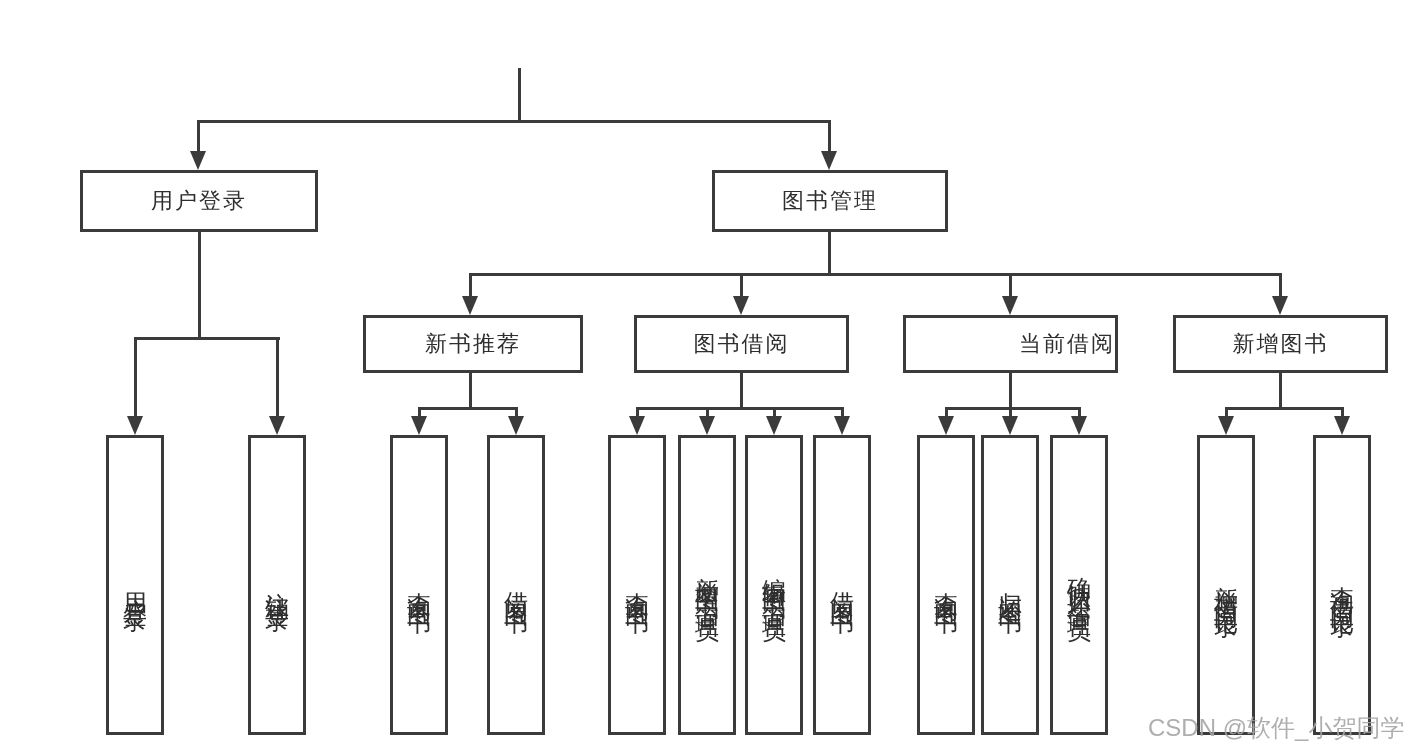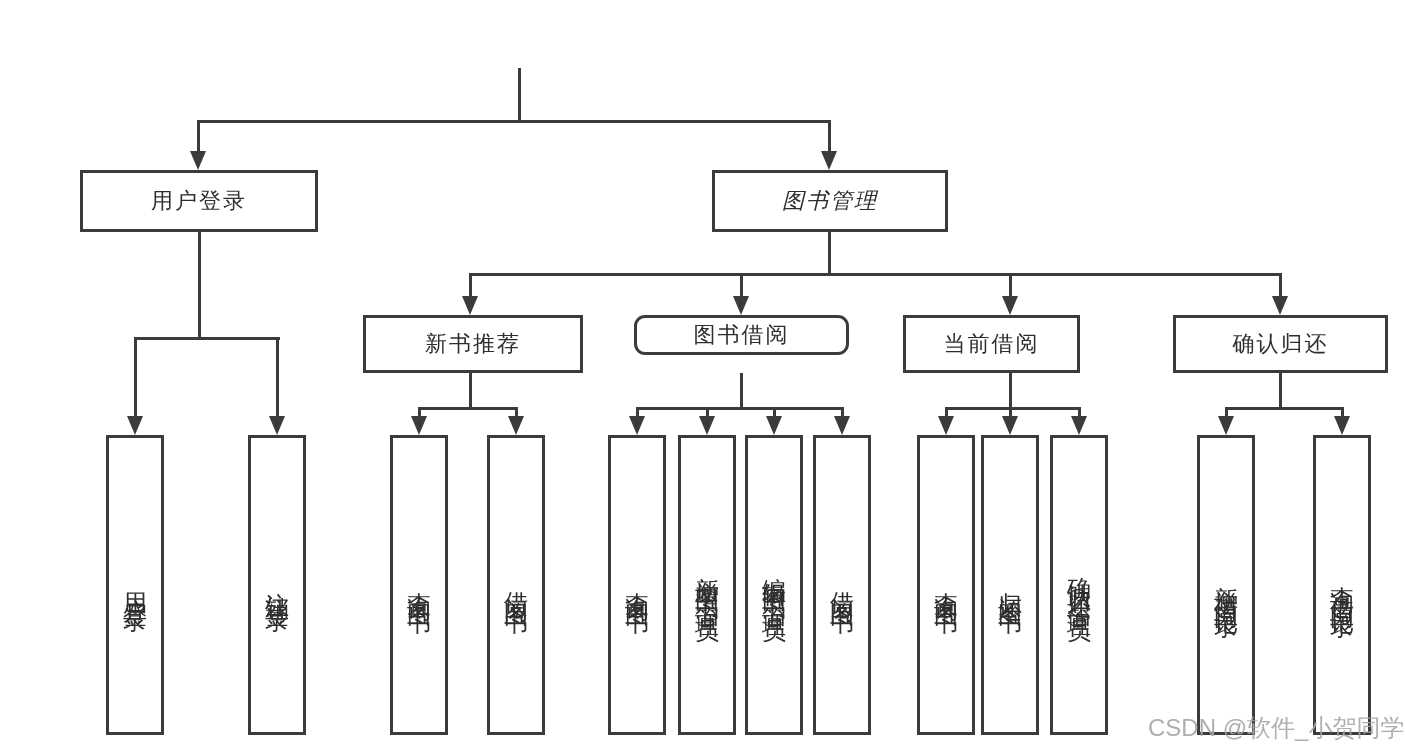--- a/index.html
+++ b/index.html
@@ -38,38 +38,38 @@
 </head>
 <body>
 
 <div class="canvas">
 
 
   <div class="box hbox" style="left:80px;top:170px;width:238px;height:62px;">
     <span class="lbl">用户登录</span>
   </div>
 
-  <div class="box hbox" style="left:712px;top:170px;width:236px;height:62px;font-style:italic;">
+  <div class="box hbox" style="left:712px;top:170px;width:236px;height:62px;">
     <span class="lbl">图书管理</span>
   </div>
 
   <div class="box hbox" style="left:363px;top:315px;width:220px;height:58px;">
     <span class="lbl">新书推荐</span>
   </div>
 
-  <div class="box hbox" style="left:634px;top:315px;width:215px;height:40px;border-radius:11px;">
+  <div class="box hbox" style="left:634px;top:315px;width:215px;height:58px;">
     <span class="lbl">图书借阅</span>
   </div>
 
-  <div class="box hbox" style="left:903px;top:315px;width:177px;height:58px;">
+  <div class="box hbox" style="left:903px;top:315px;width:215px;height:58px;justify-content:flex-end;">
     <span class="lbl">当前借阅</span>
   </div>
 
   <div class="box hbox" style="left:1173px;top:315px;width:215px;height:58px;">
-    <span class="lbl">确认归还</span>
+    <span class="lbl">新增图书</span>
   </div>
 
   <div class="box vbox" style="left:106px;top:435px;width:58px;height:300px;">
     <span class="lbl">用户登录</span>
   </div>
   <div class="box vbox" style="left:248px;top:435px;width:58px;height:300px;">
     <span class="lbl">注销登录</span>
   </div>
 
   <div class="box vbox" style="left:390px;top:435px;width:58px;height:300px;">

